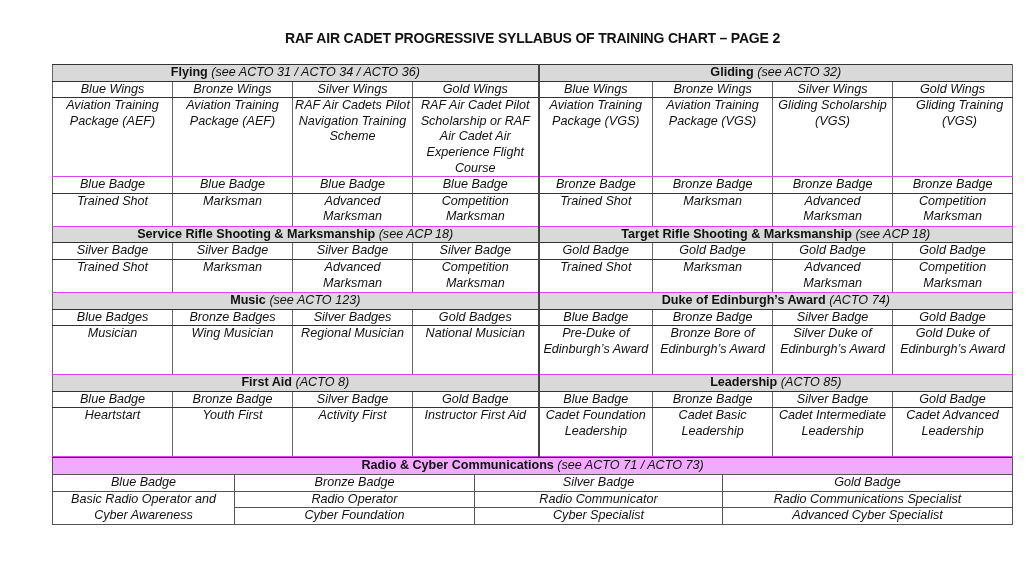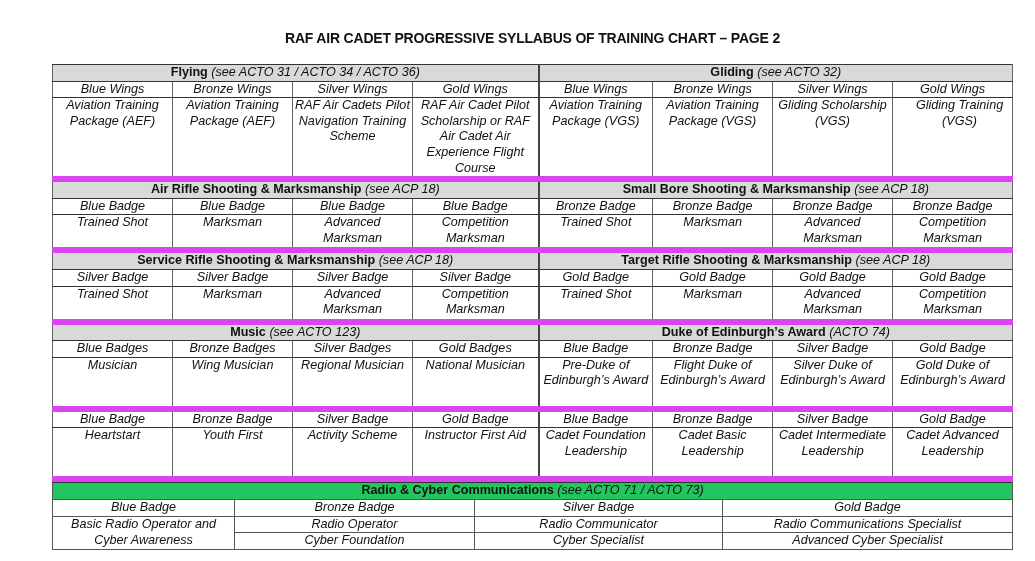--- a/index.html
+++ b/index.html
@@ -24,31 +24,31 @@
       font-style: italic; overflow: hidden;
     }
     table.grid td.split { border-left: 2px solid #444; }
     tr.sec td {
       background: #d9d9d9; font-style: normal; border-top: 1px solid #333;
       border-bottom: 1px solid #333; height: 15px;
     }
     tr.sec td .b { font-weight: bold; }
     tr.sec td .i { font-style: italic; }
     tr.lvl td { border-bottom: 1px solid #333; height: 15px; }
-    tr.awd td { border-bottom: 6px solid #d946ef; }
+    tr.awd td { border-bottom: 1px solid #d946ef; }
     table.radio {
       border-collapse: collapse; width: 960px; table-layout: fixed;
       font-size: 12.6px; line-height: 15.6px;
     }
     table.radio td {
       border: 1px solid #555; text-align: center; font-style: italic; padding: 0 2px;
       vertical-align: middle;
     }
     table.radio tr.sec td {
-      background: #22c55e; font-style: normal; border-top: 1px solid #333;
+      background: #f0abfc; font-style: normal; border-top: 1px solid #333;
     }
   </style>
 </head>
 <body>
 
 <div class="doc-title">RAF AIR CADET PROGRESSIVE SYLLABUS OF TRAINING CHART – PAGE 2</div>
 
 <div class="chart">
   <table class="grid">
     <colgroup>
@@ -79,24 +79,20 @@
         <tr class="awd">
           <td style="height: 78px;">Aviation Training Package (AEF)</td>
           <td style="height: 78px;">Aviation Training Package (AEF)</td>
           <td style="height: 78px;">RAF Air Cadets Pilot Navigation Training Scheme</td>
           <td style="height: 78px;">RAF Air Cadet Pilot Scholarship or RAF Air Cadet Air Experience Flight Course</td>
           <td class="split" style="height: 78px;">Aviation Training Package (VGS)</td>
           <td style="height: 78px;">Aviation Training Package (VGS)</td>
           <td style="height: 78px;">Gliding Scholarship (VGS)</td>
           <td style="height: 78px; padding-left: 16px;">Gliding Training (VGS)</td>
         </tr>
-        <tr class="sec">
-          <td colspan="4"><span class="b">Air Rifle Shooting &amp; Marksmanship</span> <span class="i">(see ACP 18)</span></td>
-          <td colspan="4" class="split"><span class="b">Small Bore Shooting &amp; Marksmanship</span> <span class="i">(see ACP 18)</span></td>
-        </tr>
         <tr class="lvl">
           <td>Blue Badge</td>
           <td>Blue Badge</td>
           <td>Blue Badge</td>
           <td>Blue Badge</td>
           <td class="split">Bronze Badge</td>
           <td>Bronze Badge</td>
           <td>Bronze Badge</td>
           <td>Bronze Badge</td>
         </tr>
@@ -147,38 +143,42 @@
           <td>Bronze Badge</td>
           <td>Silver Badge</td>
           <td>Gold Badge</td>
         </tr>
         <tr class="awd">
           <td style="height: 48px;">Musician</td>
           <td style="height: 48px;">Wing Musician</td>
           <td style="height: 48px;">Regional Musician</td>
           <td style="height: 48px;">National Musician</td>
           <td class="split" style="height: 48px;">Pre-Duke of Edinburgh’s Award</td>
-          <td style="height: 48px;">Flight Duke of Edinburgh’s Award</td>
+          <td style="height: 48px;">Bronze Bore of Edinburgh’s Award</td>
           <td style="height: 48px;">Silver Duke of Edinburgh’s Award</td>
           <td style="height: 48px;">Gold Duke of Edinburgh’s Award</td>
         </tr>
+        <tr class="sec">
+          <td colspan="4"><span class="b">First Aid</span> <span class="i">(ACTO 8)</span></td>
+          <td colspan="4" class="split"><span class="b">Leadership</span> <span class="i">(ACTO 85)</span></td>
+        </tr>
         <tr class="lvl">
           <td>Blue Badge</td>
           <td>Bronze Badge</td>
           <td>Silver Badge</td>
           <td>Gold Badge</td>
           <td class="split">Blue Badge</td>
           <td>Bronze Badge</td>
           <td>Silver Badge</td>
           <td>Gold Badge</td>
         </tr>
         <tr class="awd">
           <td style="height: 48px;">Heartstart</td>
           <td style="height: 48px;">Youth First</td>
-          <td style="height: 48px;">Activity Scheme</td>
+          <td style="height: 48px;">Activity First</td>
           <td style="height: 48px;">Instructor First Aid</td>
           <td class="split" style="height: 48px;">Cadet Foundation Leadership</td>
           <td style="height: 48px;">Cadet Basic Leadership</td>
           <td style="height: 48px;">Cadet Intermediate Leadership</td>
           <td style="height: 48px; margin-left: 28px;">Cadet Advanced Leadership</td>
         </tr>
       </tbody>
   </table>
 
   <table class="radio">

